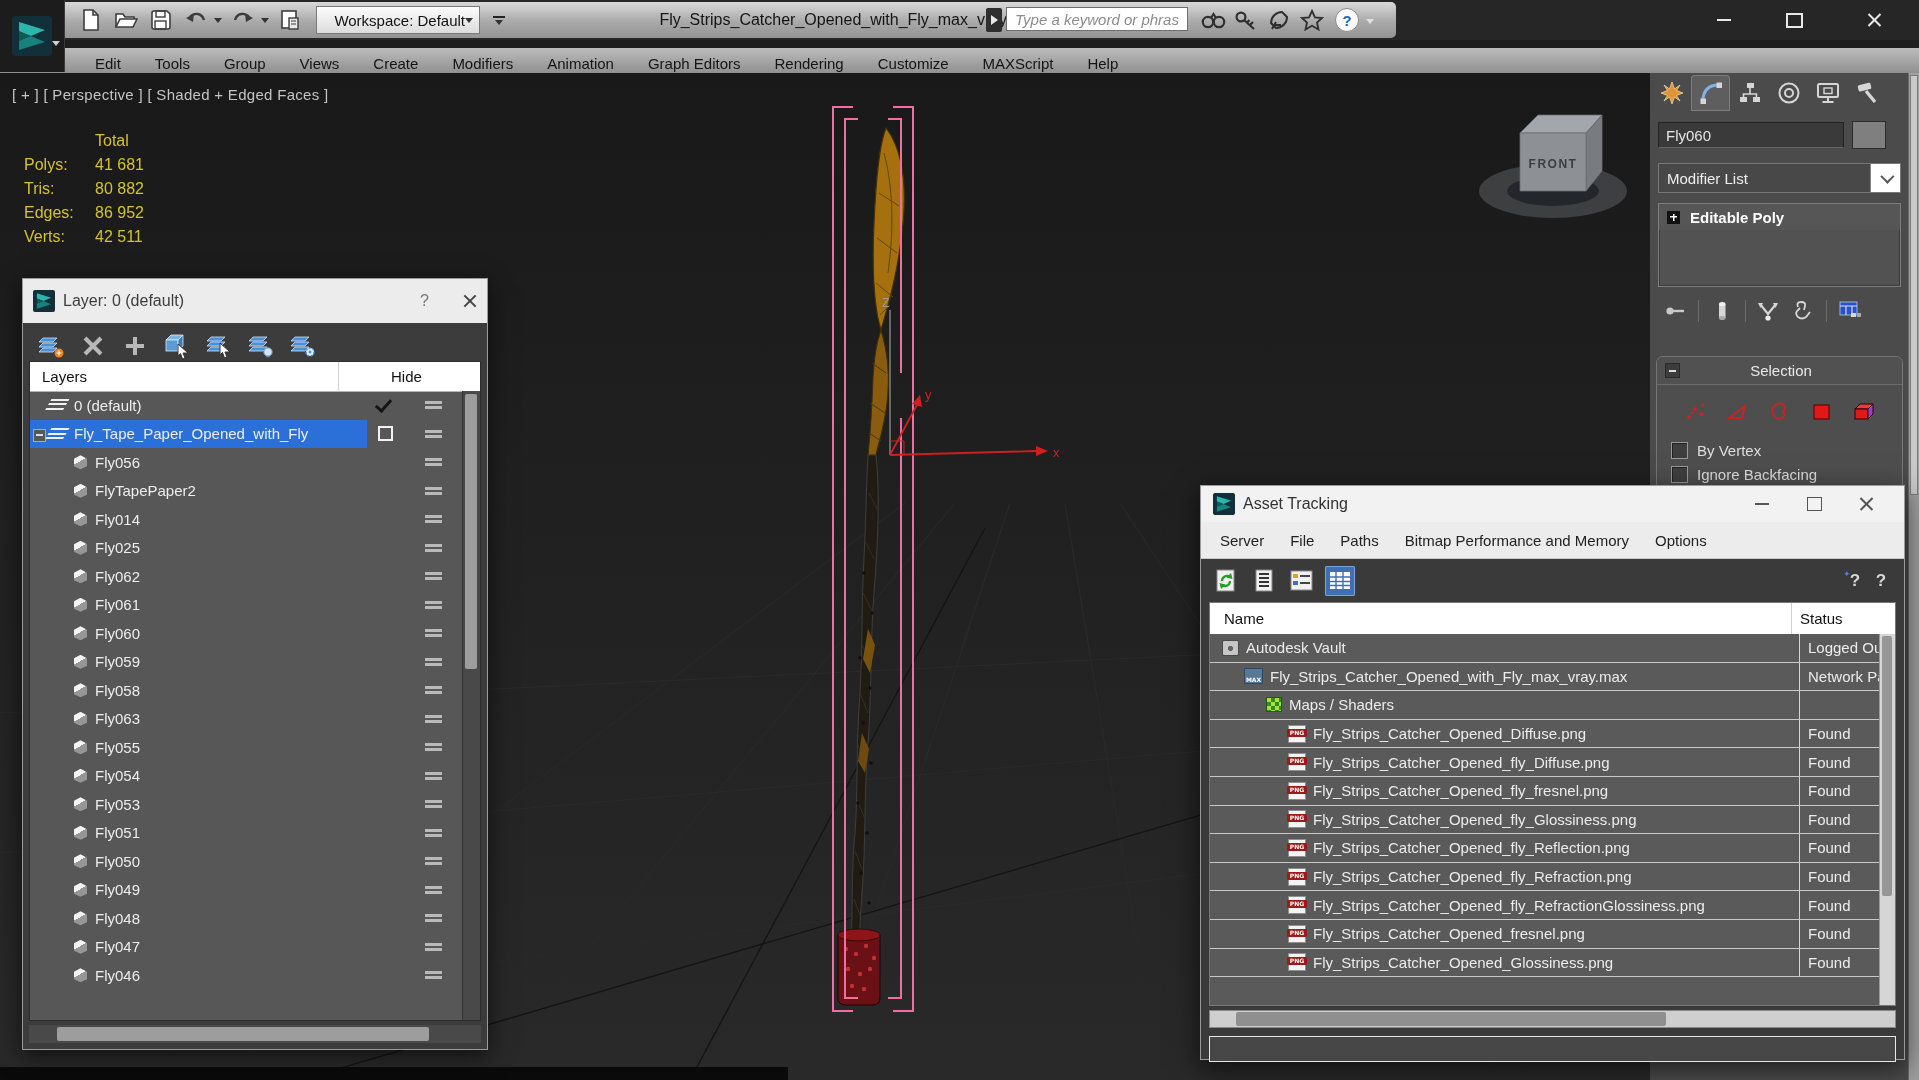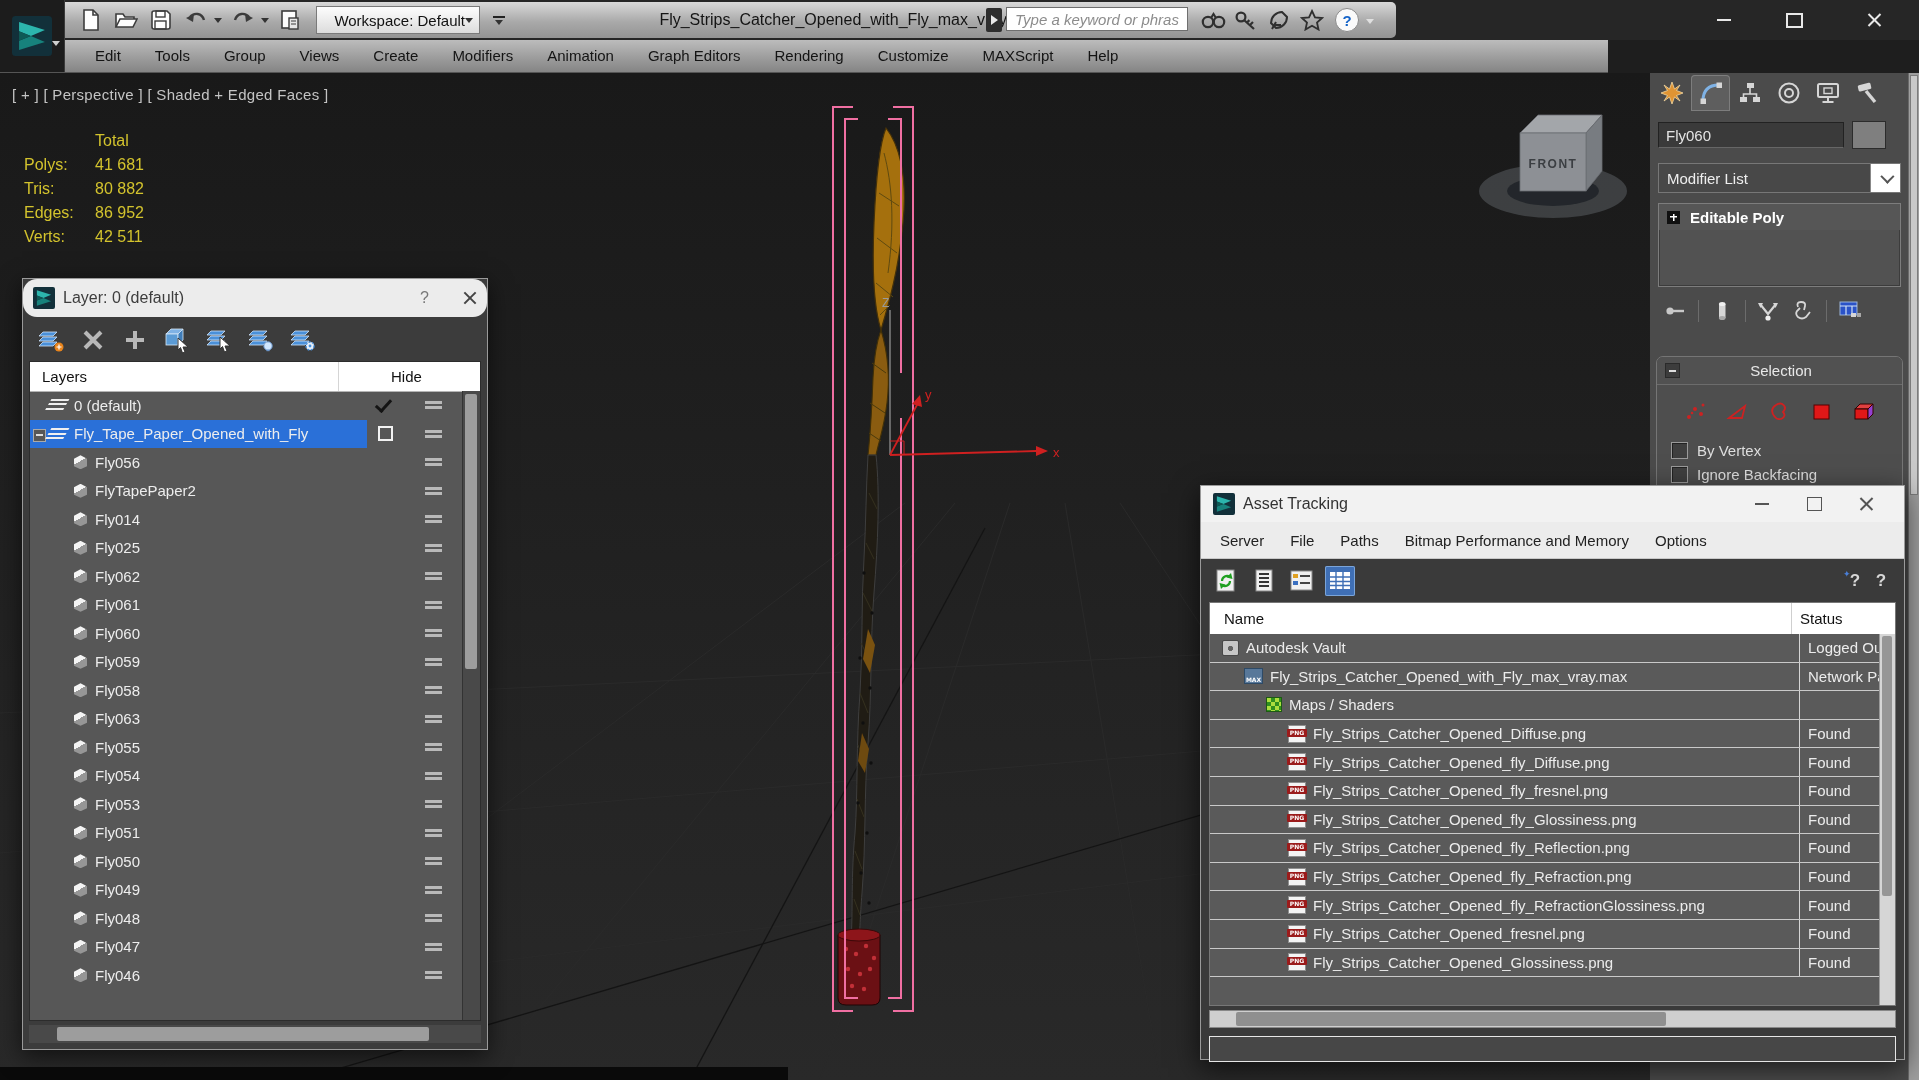--- a/index.html
+++ b/index.html
@@ -36,21 +36,21 @@
   .help-circle{width:22px;height:22px;border-radius:50%;background:#fafafa;border:1px solid #8a8a8a;
     display:flex;align-items:center;justify-content:center;color:#1463c8;font-weight:bold;font-size:15px;}
   .win-btn{position:absolute;top:0;height:40px;width:64px;display:flex;align-items:center;justify-content:center;}
   .wb-min{width:14px;height:2px;background:#e8e8e8;}
   .wb-max{width:13px;height:11px;border:2px solid #e8e8e8;}
   .wb-x{position:relative;width:15px;height:15px;}
   .wb-x::before,.wb-x::after{content:"";position:absolute;left:-1px;top:6px;width:17px;height:2px;background:#e8e8e8;}
   .wb-x::before{transform:rotate(45deg);}  .wb-x::after{transform:rotate(-45deg);}
 
   
-  .menubar{position:absolute;left:0;top:40px;width:1608px;height:33px;
+  .menubar{position:absolute;left:0;top:48px;width:1919px;height:33px;
     background:linear-gradient(#bcbcbc,#9a9a9a 60%,#858585);display:flex;align-items:flex-start;
     padding-left:78px;box-sizing:border-box;border-bottom:1px solid #555;}
   .menu-item{padding:0 17px;font-size:15px;color:#141414;line-height:32px;white-space:nowrap;}
 
   
   .viewport{position:absolute;left:0;top:73px;width:1650px;height:1007px;
     background:linear-gradient(#191919,#232323 60%,#292929);overflow:hidden;}
   .vp-label{position:absolute;left:12px;top:13px;color:#c4c4c4;font-size:15px;letter-spacing:.3px;}
   .stats{position:absolute;left:24px;top:56px;color:#d3c32d;font-size:16px;font-weight:normal;line-height:24px;}
   .stats-header{padding-left:71px;}
@@ -93,21 +93,21 @@
   .rollout-title{flex:1;text-align:center;color:#e8e8e8;font-size:15px;padding-right:28px;}
   .subobj-row{display:flex;justify-content:center;gap:14px;padding:14px 0 10px;}
   .subobj{width:28px;height:26px;display:flex;align-items:center;justify-content:center;}
   .chk-row{display:flex;align-items:center;padding:7px 0 0 14px;}
   .chk-box{width:15px;height:15px;background:#3f3f3f;border:1px solid #9a9a9a;box-shadow:inset 1px 1px 0 #222;}
   .chk-lbl{margin-left:9px;color:#dedede;font-size:15px;}
 
   
   .layer-dialog{position:absolute;left:22px;top:278px;width:466px;height:772px;z-index:10;
     background:#3c3c3c;border:1px solid #9a9a9a;box-shadow:0 6px 22px rgba(0,0,0,.6);box-sizing:border-box;}
-  .ld-title{height:38px;background:#ececec;display:flex;align-items:center;padding:0 10px;border-radius:14px;}
+  .ld-title{height:44px;background:#ececec;display:flex;align-items:center;padding:0 10px;}
   .ld-title .ttl{margin-left:8px;color:#3d3d3d;font-size:16px;flex:1;}
   .ld-help{color:#777;font-size:16px;margin-right:34px;}
   .dlg-x{position:relative;width:14px;height:14px;}
   .dlg-x::before,.dlg-x::after{content:"";position:absolute;left:-1px;top:6px;width:16px;height:2px;background:#444;}
   .dlg-x::before{transform:rotate(45deg);} .dlg-x::after{transform:rotate(-45deg);}
   .ld-toolbar{height:46px;display:flex;align-items:center;gap:10px;padding-left:12px;}
   .ld-tb-btn{width:32px;height:30px;display:flex;align-items:center;justify-content:center;}
   .ld-list{position:absolute;left:6px;top:82px;right:6px;bottom:28px;background:#575757;border:1px solid #2c2c2c;}
   .ld-header{height:29px;background:#fff;display:flex;align-items:stretch;border-bottom:1px solid #b5b5b5;}
   .ld-header .h-name{flex:1;display:flex;align-items:center;padding-left:12px;font-size:15px;color:#111;border-right:1px solid #d5d5d5;}

